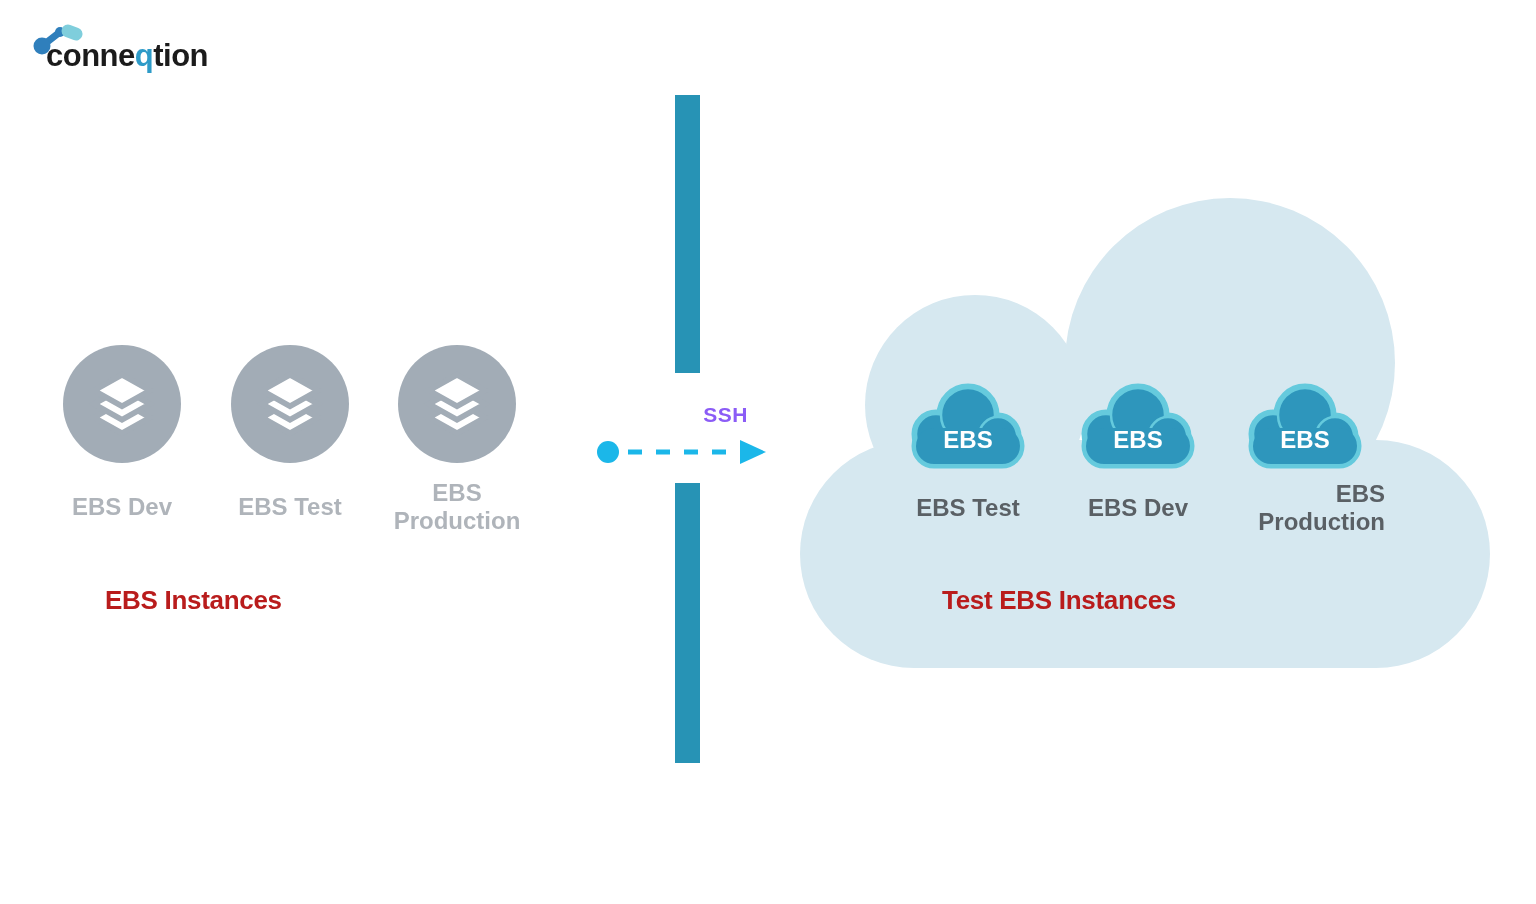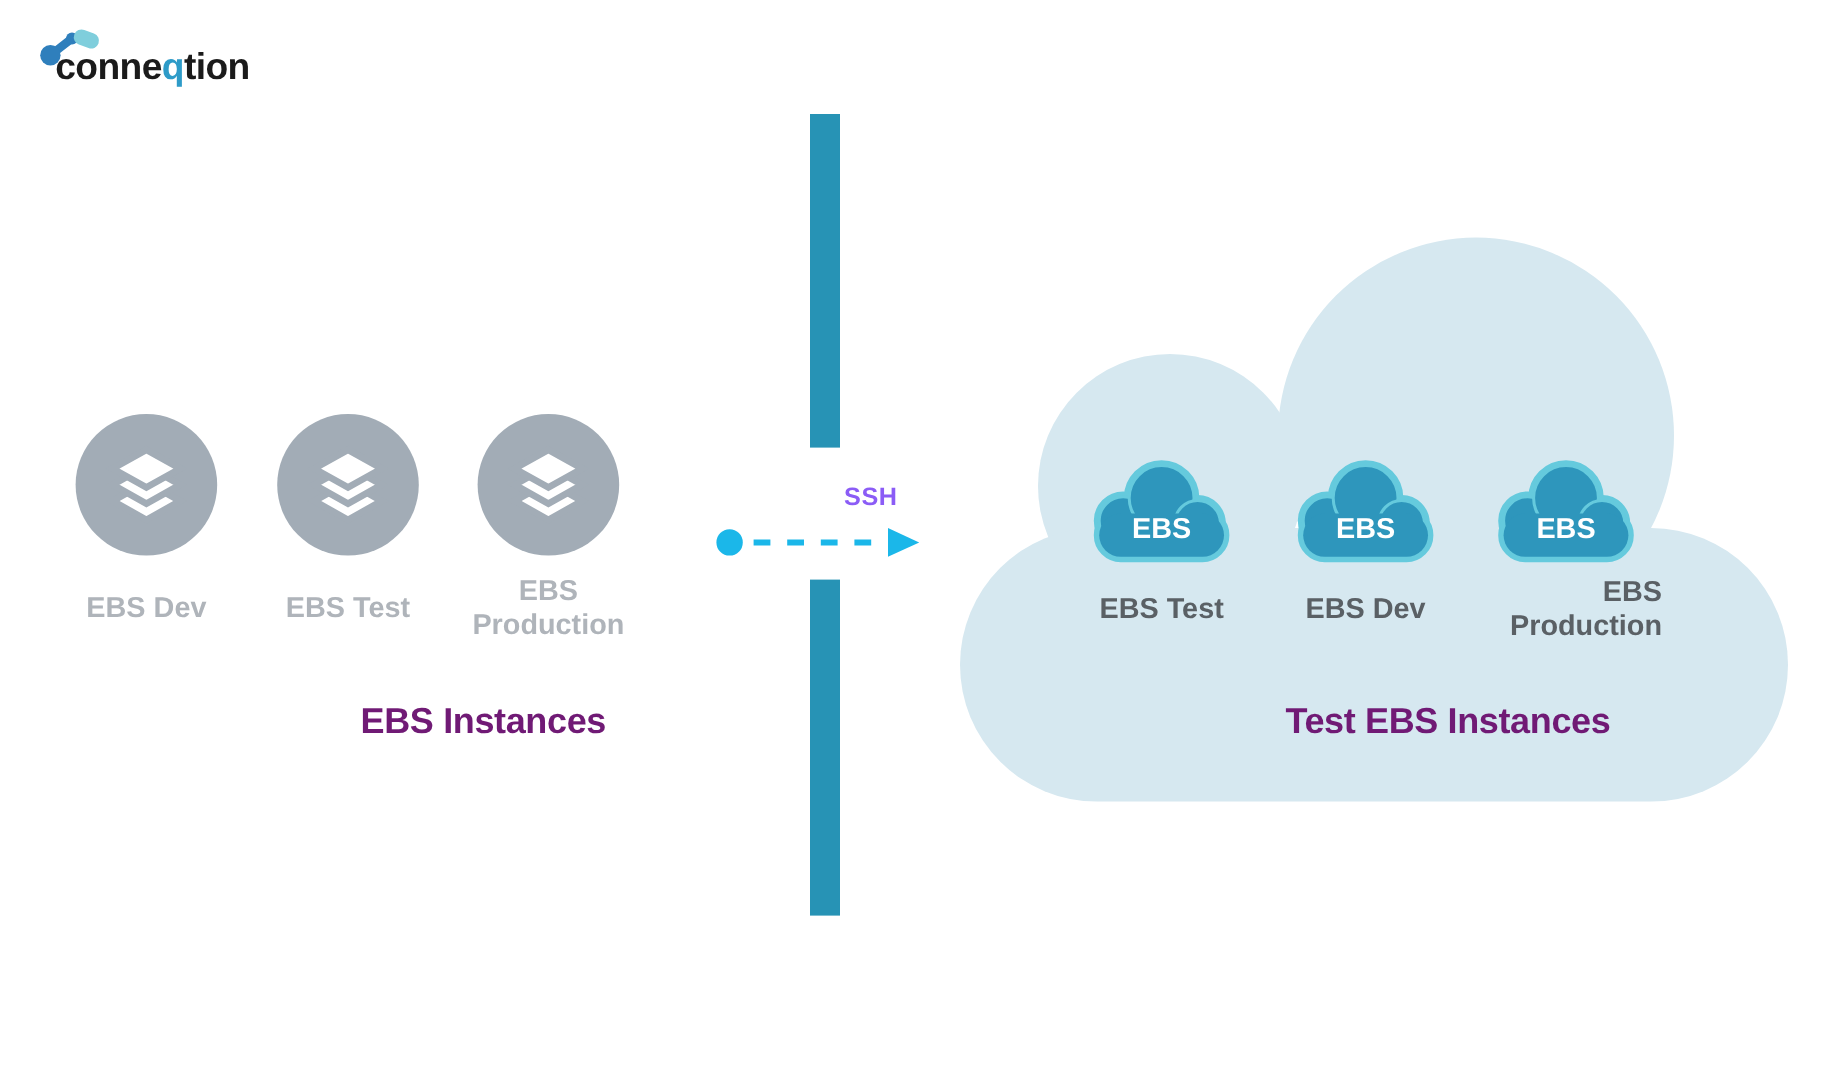--- a/index.html
+++ b/index.html
@@ -23,22 +23,22 @@
     width:118px;height:118px;border-radius:50%;background:#a2acb6;
     margin:0 auto;display:flex;align-items:center;justify-content:center;
   }
   .instance-label{
     margin-top:16px;height:56px;display:flex;align-items:center;justify-content:center;
     font-size:24px;font-weight:700;color:#afb4ba;line-height:28px;
   }
   .instance-label span{display:inline-block;max-width:150px;}
 
   .section-title{
-    position:absolute;top:585px;width:400px;text-align:right;
-    font-size:30px;font-weight:700;color:#701a75;letter-spacing:-0.3px;
+    position:absolute;top:585px;width:400px;text-align:left;
+    font-size:26px;font-weight:700;color:#b91c1c;letter-spacing:-0.3px;
   }
   .title-left{left:105px;}
   .title-right{left:942px;}
 
   
   .firewall{position:absolute;left:675px;width:25px;background:#2793b5;}
   .firewall-top{top:95px;height:278px;}
   .firewall-bottom{top:483px;height:280px;}
   .ssh-label{
     position:absolute;left:628px;top:403px;width:120px;text-align:right;

